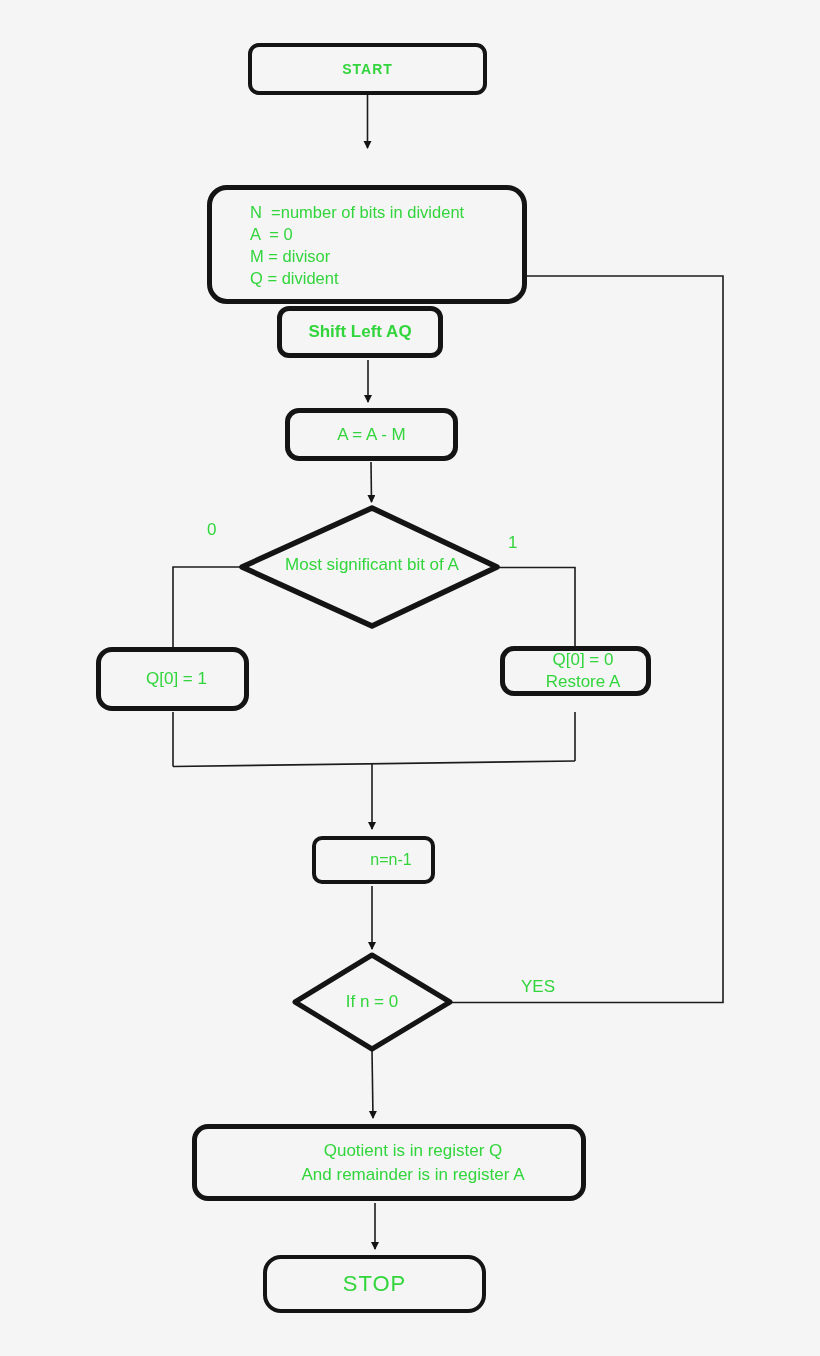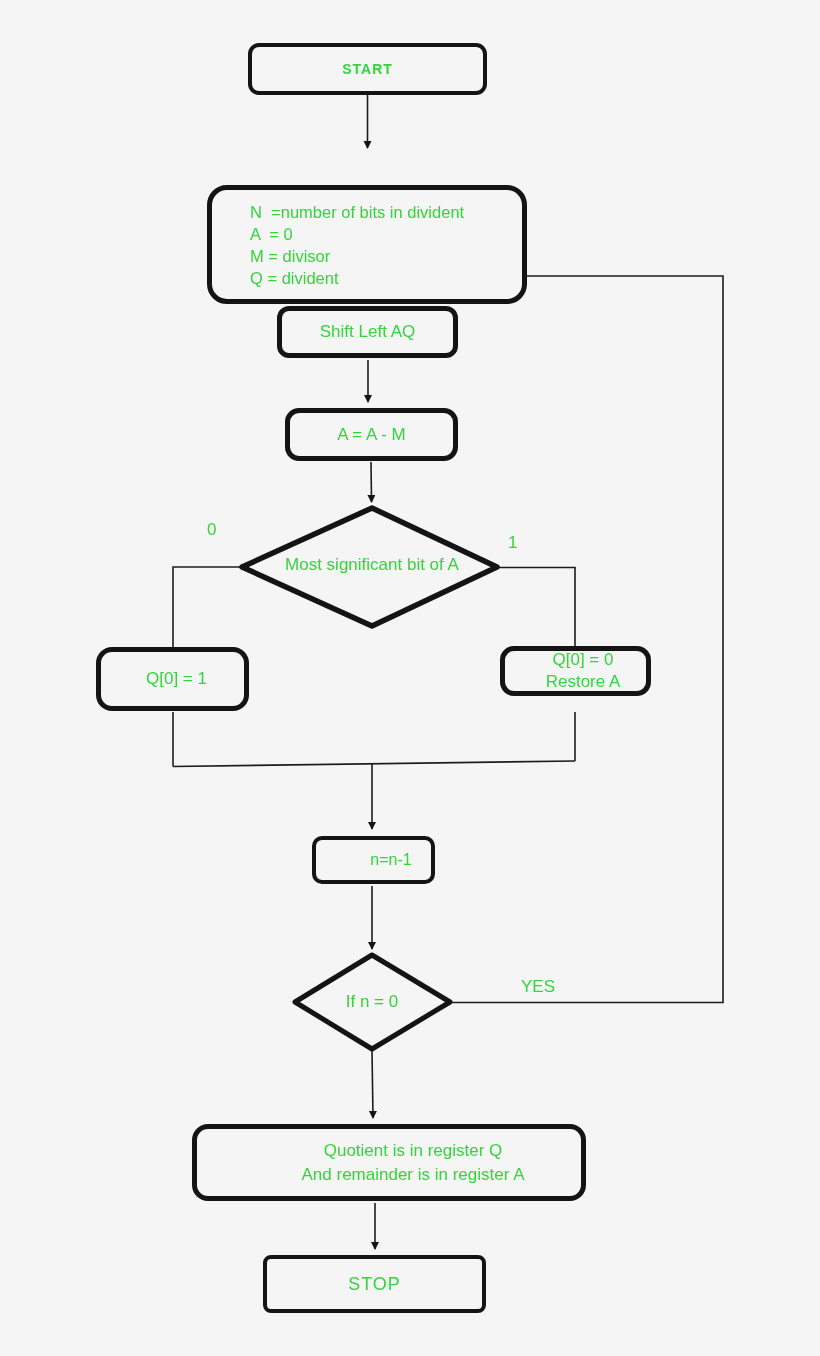--- a/index.html
+++ b/index.html
@@ -91,21 +91,21 @@
 
   <div class="node thick" style="left:207px;top:153px;width:320px;height:119px;border-radius:20px;margin-top:32px;">
     <div class="init-content">
       <div class="ln">N  =number of bits in divident</div>
       <div class="ln">A  = 0</div>
       <div class="ln">M = divisor</div>
       <div class="ln">Q = divident</div>
     </div>
   </div>
 
-  <div class="node thick" style="left:277px;top:306px;width:181px;height:52px;border-radius:12px;">
+  <div class="node thick" style="left:277px;top:306px;width:166px;height:52px;border-radius:12px;font-weight:bold;">
     <span>Shift Left AQ</span>
   </div>
 
   <div class="node thick" style="left:285px;top:408px;width:173px;height:53px;border-radius:14px;">
     <span>A = A - M</span>
   </div>
 
   <div class="diamond-label" style="left:242px;top:555px;width:260px;">Most significant bit of A</div>
   <div class="float-label" style="left:207px;top:520px;">0</div>
   <div class="float-label" style="left:508px;top:533px;">1</div>
@@ -128,17 +128,17 @@
   <div class="diamond-label" style="left:295px;top:992px;width:154px;">If n = 0</div>
   <div class="float-label" style="left:521px;top:977px;">YES</div>
 
   <div class="node thick multiline" style="left:192px;top:1124px;width:394px;height:77px;border-radius:16px;padding-left:48px;">
     <div>
       <div>Quotient is in register Q</div>
       <div>And remainder is in register A</div>
     </div>
   </div>
 
-  <div class="node" style="left:263px;top:1255px;width:223px;height:58px;border-radius:8px;font-size:18px;letter-spacing:1px;">
+  <div class="node" style="left:263px;top:1255px;width:223px;height:58px;border-radius:18px;font-size:22px;letter-spacing:1px;">
     <span>STOP</span>
   </div>
 
 </div>
 
 </body></html>

